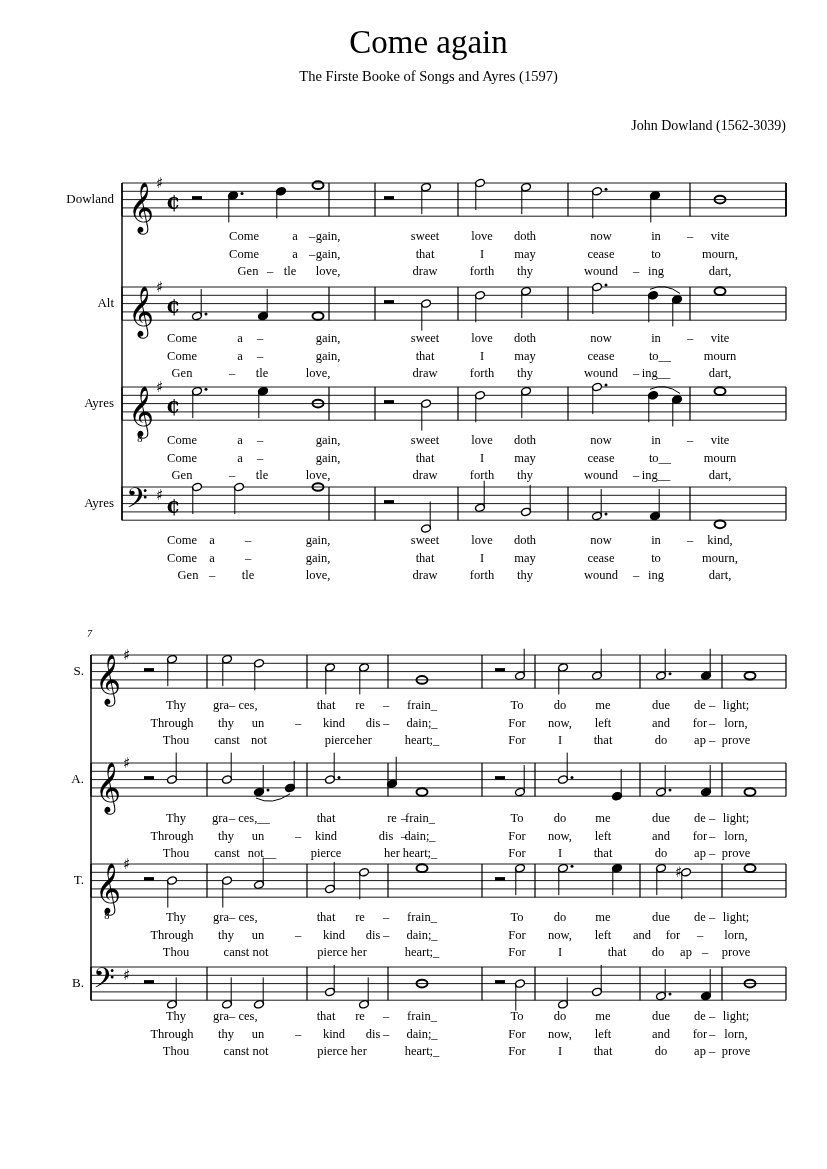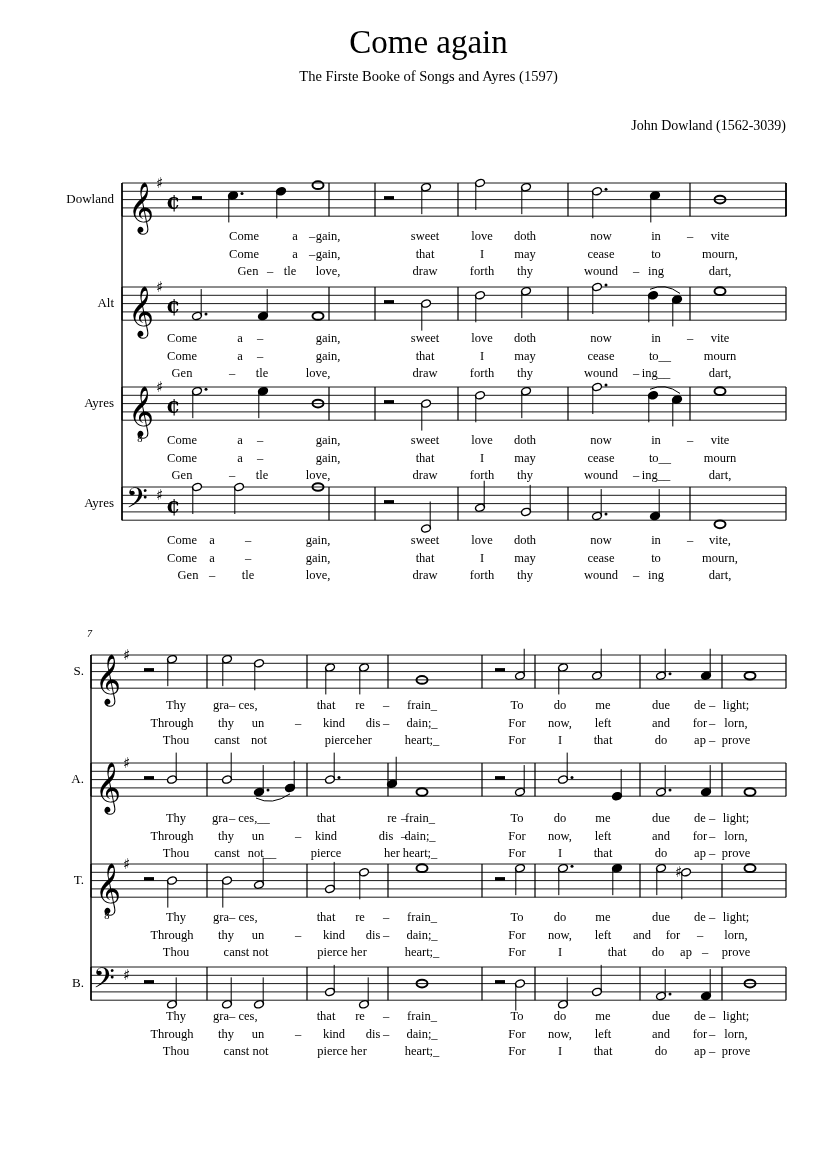--- a/index.html
+++ b/index.html
@@ -444,21 +444,21 @@
     <div class="abs lyr" style="left: 182px; top: 533px;">Come</div>
     <div class="abs lyr" style="left: 212px; top: 533px;">a</div>
     <div class="abs lyr" style="left: 248px; top: 533px;">–</div>
     <div class="abs lyr" style="left: 318px; top: 533px;">gain,</div>
     <div class="abs lyr" style="left: 425px; top: 533px;">sweet</div>
     <div class="abs lyr" style="left: 482px; top: 533px;">love</div>
     <div class="abs lyr" style="left: 525px; top: 533px;">doth</div>
     <div class="abs lyr" style="left: 601px; top: 533px;">now</div>
     <div class="abs lyr" style="left: 656px; top: 533px;">in</div>
     <div class="abs lyr" style="left: 690px; top: 533px;">–</div>
-    <div class="abs lyr" style="left: 720px; top: 533px;">vite,</div>
+    <div class="abs lyr" style="left: 720px; top: 533px;">kind,</div>
     <div class="abs lyr" style="left: 182px; top: 550.5px;">Come</div>
     <div class="abs lyr" style="left: 212px; top: 550.5px;">a</div>
     <div class="abs lyr" style="left: 248px; top: 550.5px;">–</div>
     <div class="abs lyr" style="left: 318px; top: 550.5px;">gain,</div>
     <div class="abs lyr" style="left: 425px; top: 550.5px;">that</div>
     <div class="abs lyr" style="left: 482px; top: 550.5px;">I</div>
     <div class="abs lyr" style="left: 525px; top: 550.5px;">may</div>
     <div class="abs lyr" style="left: 601px; top: 550.5px;">cease</div>
     <div class="abs lyr" style="left: 656px; top: 550.5px;">to</div>
     <div class="abs lyr" style="left: 720px; top: 550.5px;">mourn,</div>

